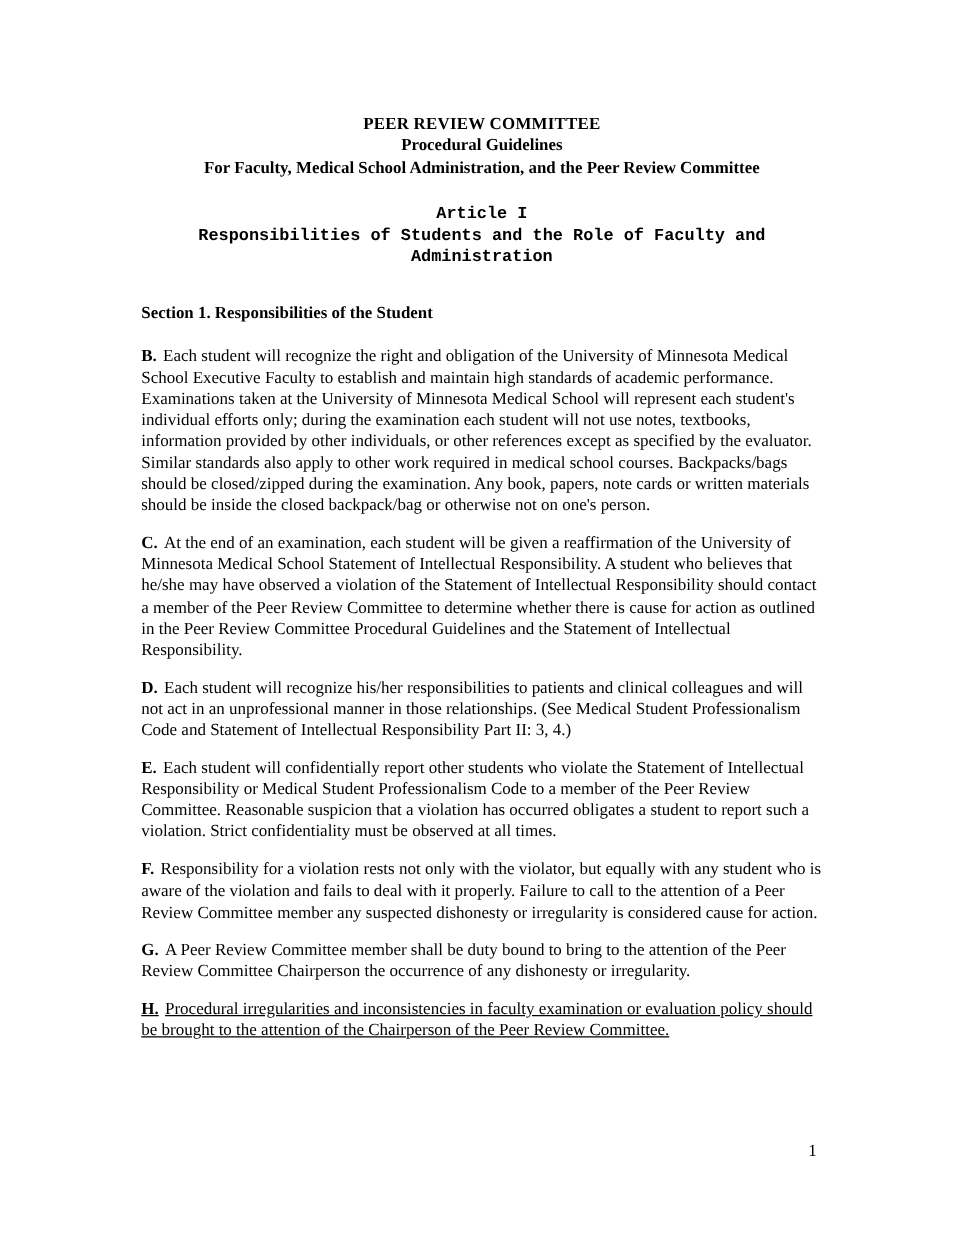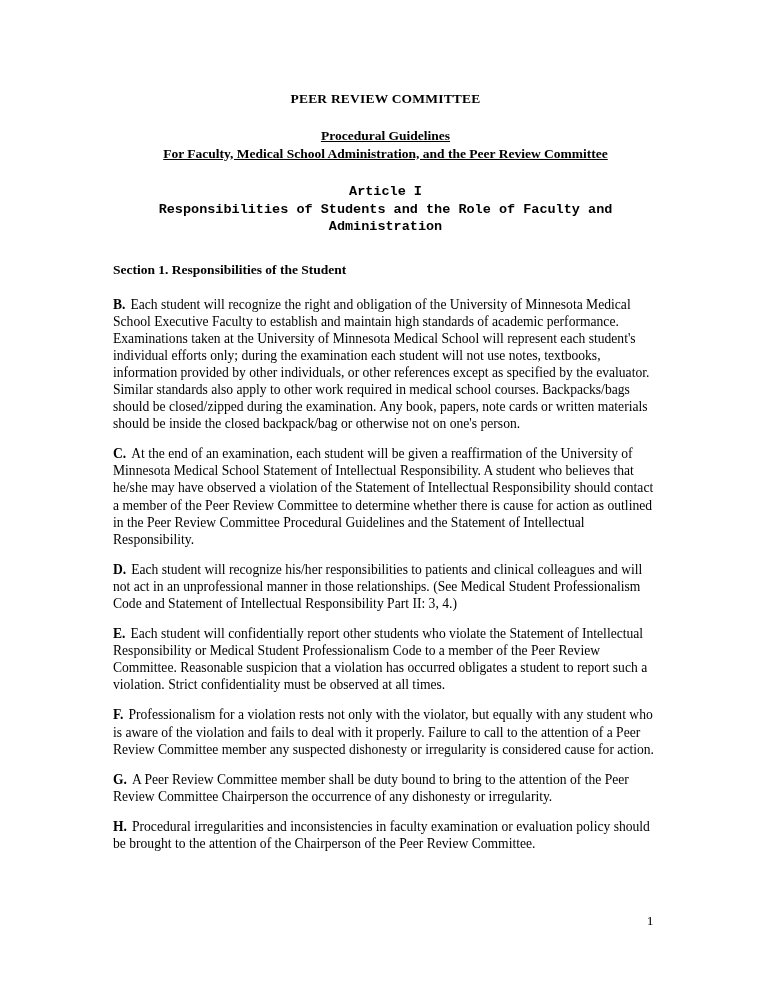--- a/index.html
+++ b/index.html
@@ -26,22 +26,20 @@
     text-align: center;
   }
   .doc-title {
     font-size: 13.5px;
     font-weight: bold;
     line-height: 17px;
     margin: 0;
     letter-spacing: 0.2px;
   }
   .subtitle-group {
-    margin-top: 20px;
-    text-decoration: underline;
   }
   .subtitle-line {
     font-size: 13.5px;
     font-weight: bold;
     line-height: 17.5px;
     margin: 0;
   }
   .article-group {
     margin-top: 21px;
     font-family: Liberation Mono, monospace;
@@ -65,20 +63,21 @@
   }
   .para {
     font-size: 13.6px;
     line-height: 17.1px;
     margin: 0 0 13px 0;
     text-align: left;
     max-width: 548px;
   }
   .para:last-child {
     margin-bottom: 16px;
+    text-decoration: underline;
   }
   .para .marker {
     font-weight: bold;
   }
   .para .marker-gap {
     display: inline-block;
     width: 5px;
   }
   .page-number {
     position: absolute;
@@ -128,21 +127,21 @@
 
     <p class="para">
       <span class="marker">D.</span><span class="marker-gap"></span><span>Each student will recognize his/her responsibilities to patients and clinical colleagues and will not act in an unprofessional manner in those relationships. (See Medical Student Professionalism Code and Statement of Intellectual Responsibility Part II: 3, 4.)</span>
     </p>
 
     <p class="para">
       <span class="marker">E.</span><span class="marker-gap"></span><span>Each student will confidentially report other students who violate the Statement of Intellectual Responsibility or Medical Student Professionalism Code to a member of the Peer Review Committee. Reasonable suspicion that a violation has occurred obligates a student to report such a violation. Strict confidentiality must be observed at all times.</span>
     </p>
 
     <p class="para">
-      <span class="marker">F.</span><span class="marker-gap"></span><span>Professionalism for a violation rests not only with the violator, but equally with any student who is aware of the violation and fails to deal with it properly. Failure to call to the attention of a Peer Review Committee member any suspected dishonesty or irregularity is considered cause for action.</span>
+      <span class="marker">F.</span><span class="marker-gap"></span><span>Responsibility for a violation rests not only with the violator, but equally with any student who is aware of the violation and fails to deal with it properly. Failure to call to the attention of a Peer Review Committee member any suspected dishonesty or irregularity is considered cause for action.</span>
     </p>
 
     <p class="para">
       <span class="marker">G.</span><span class="marker-gap"></span><span>A Peer Review Committee member shall be duty bound to bring to the attention of the Peer Review Committee Chairperson the occurrence of any dishonesty or irregularity.</span>
     </p>
 
     <p class="para">
       <span class="marker">H.</span><span class="marker-gap"></span><span>Procedural irregularities and inconsistencies in faculty examination or evaluation policy should be brought to the attention of the Chairperson of the Peer Review Committee.</span>
     </p>
 

